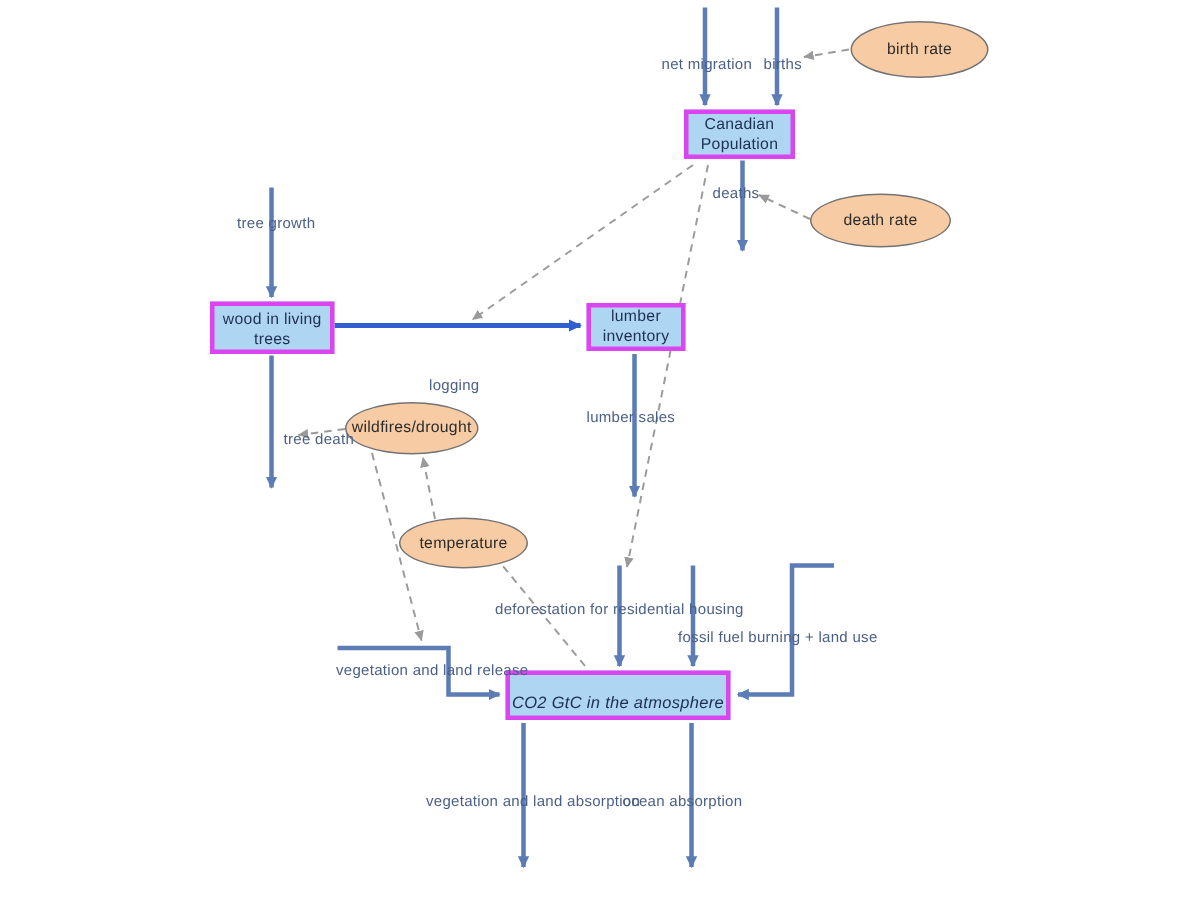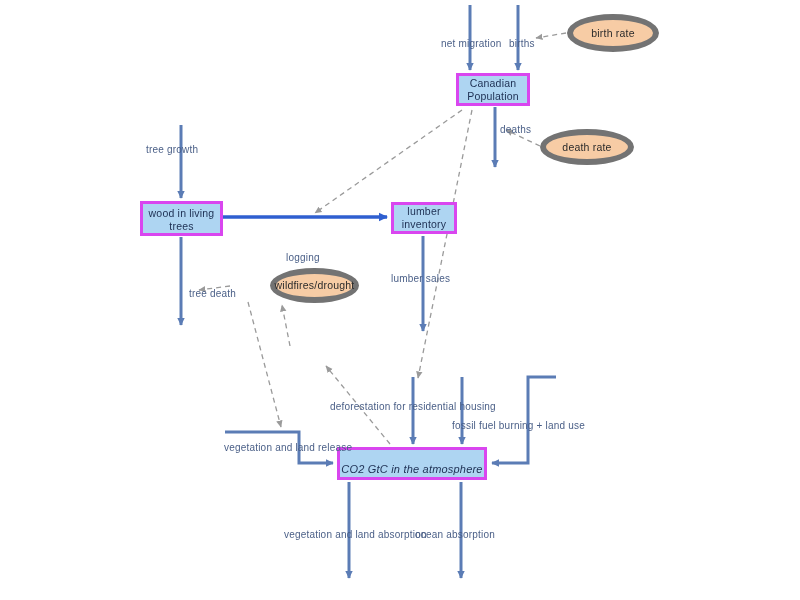--- a/index.html
+++ b/index.html
@@ -33,21 +33,21 @@
     text-align: center;
     color: #1d2f52;
     font-size: 10.5px;
     line-height: 1.25;
     letter-spacing: 0.2px;
   }
   .node-oval {
     position: absolute;
     box-sizing: border-box;
     background: #f7ccA5;
-    border: 6px solid #737373;
+    border: 1px solid #737373;
     border-radius: 50%;
     display: flex;
     align-items: center;
     justify-content: center;
     text-align: center;
     color: #2b2b2b;
     font-size: 10.5px;
     line-height: 1.2;
     letter-spacing: 0.2px;
   }
@@ -136,29 +136,32 @@
   </div>
 
   <div class="node-oval" style="left:567px; top:14px; width:92px; height:38px;">
     <span>birth rate</span>
   </div>
 
   <div class="node-oval" style="left:540px; top:129px; width:94px; height:36px;">
     <span>death rate</span>
   </div>
 
-  <div class="node-oval" style="left:230px; top:268px; width:89px; height:35px;margin-left:40px;">
+  <div class="node-oval" style="left:230px; top:268px; width:89px; height:35px;">
     <span>wildfires/drought</span>
   </div>
 
+  <div class="node-oval" style="left:266px; top:345px; width:86px; height:34px;">
+    <span>temperature</span>
+  </div>
 
   <div class="flow-label" style="left:441px; top:38px;">net migration</div>
   <div class="flow-label" style="left:509px; top:38px;">births</div>
-  <div class="flow-label" style="left:500px; top:124px;">deaths</div>
-  <div class="flow-label" style="left:146px; top:144px;">tree growth</div>
+  <div class="flow-label" style="left:475px; top:124px;">deaths</div>
+  <div class="flow-label" style="left:158px; top:144px;">tree growth</div>
   <div class="flow-label" style="left:286px; top:212px;margin-top:40px;">logging</div>
   <div class="flow-label" style="left:391px; top:273px;">lumber sales</div>
   <div class="flow-label" style="left:154px; top:288px;padding-left:35px;">tree death</div>
   <div class="flow-label" style="left:330px; top:401px;">deforestation for residential housing</div>
   <div class="flow-label" style="left:452px; top:420px;">fossil fuel burning + land use</div>
   <div class="flow-label" style="left:224px; top:442px;">vegetation and land release</div>
   <div class="flow-label" style="left:284px; top:529px;">vegetation and land absorption</div>
   <div class="flow-label" style="left:402px; top:529px;padding-left:13px;">ocean absorption</div>
 
 </div>

